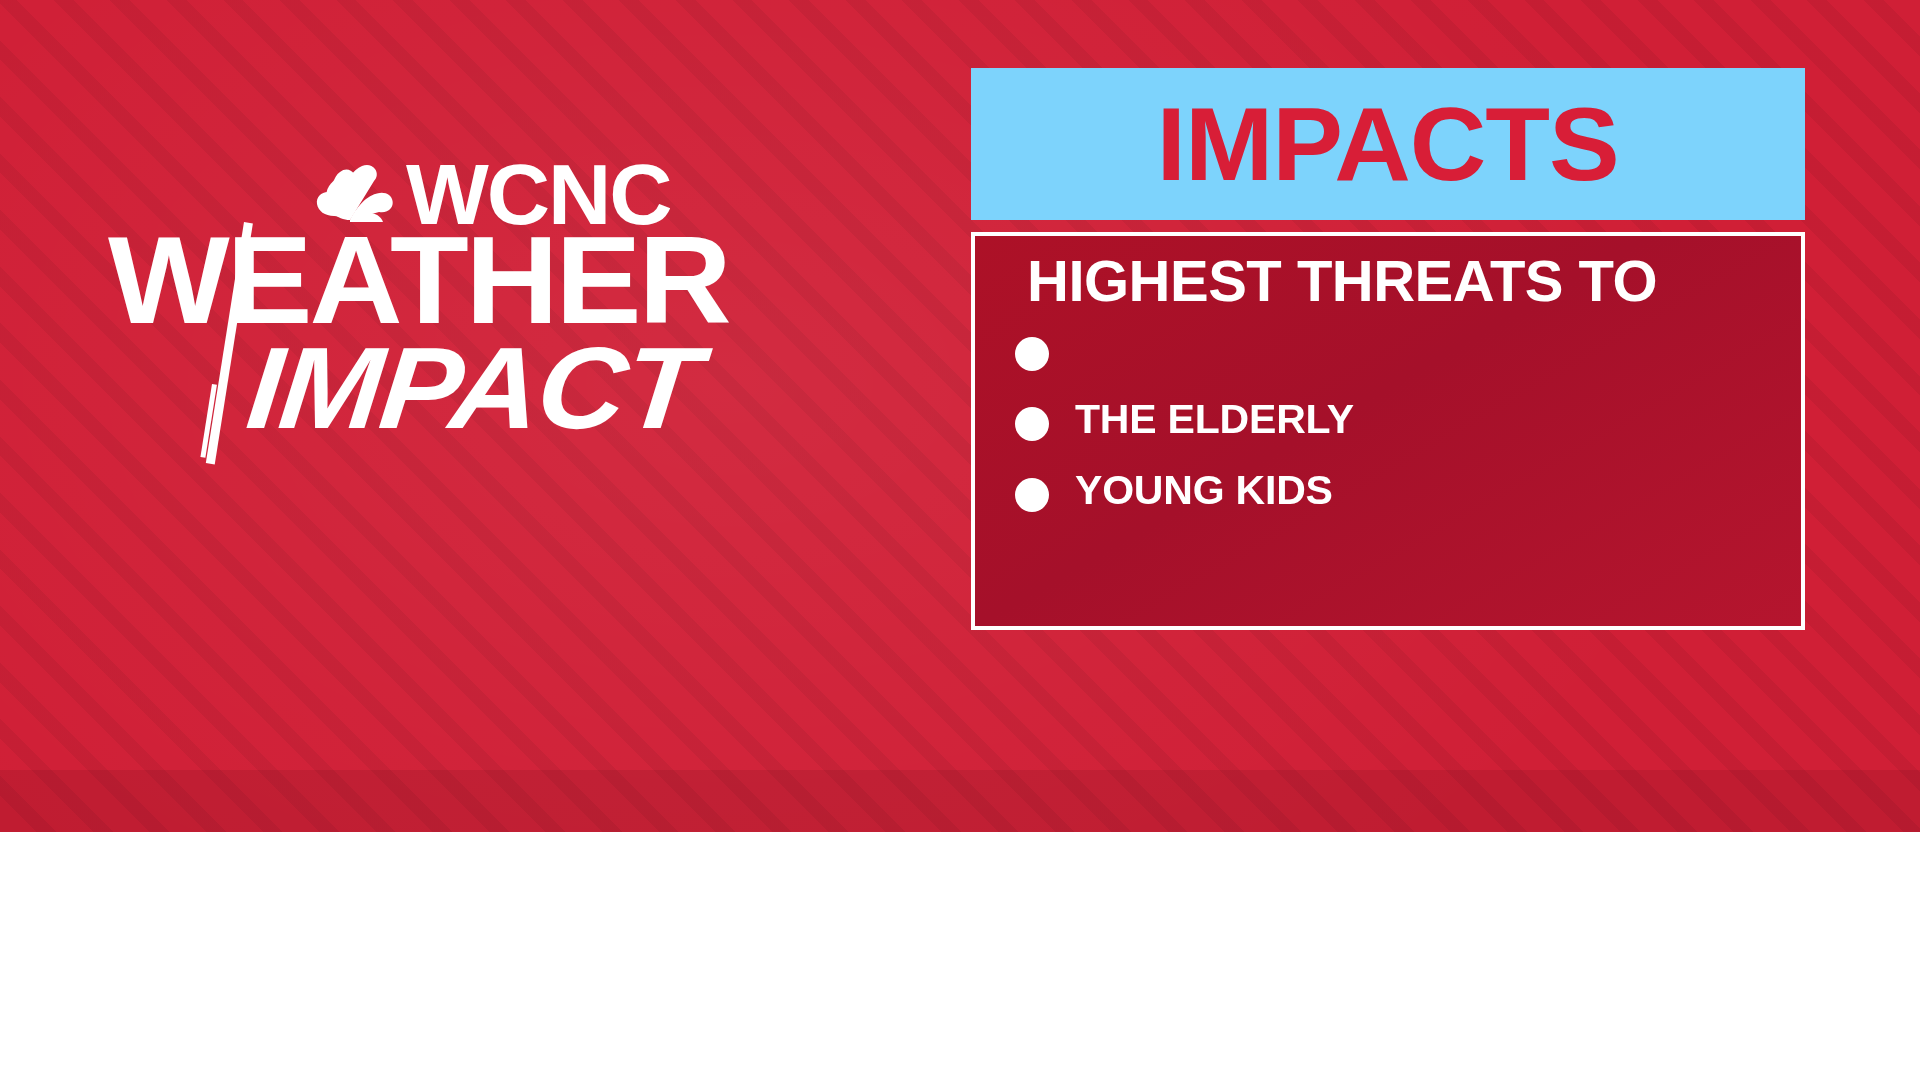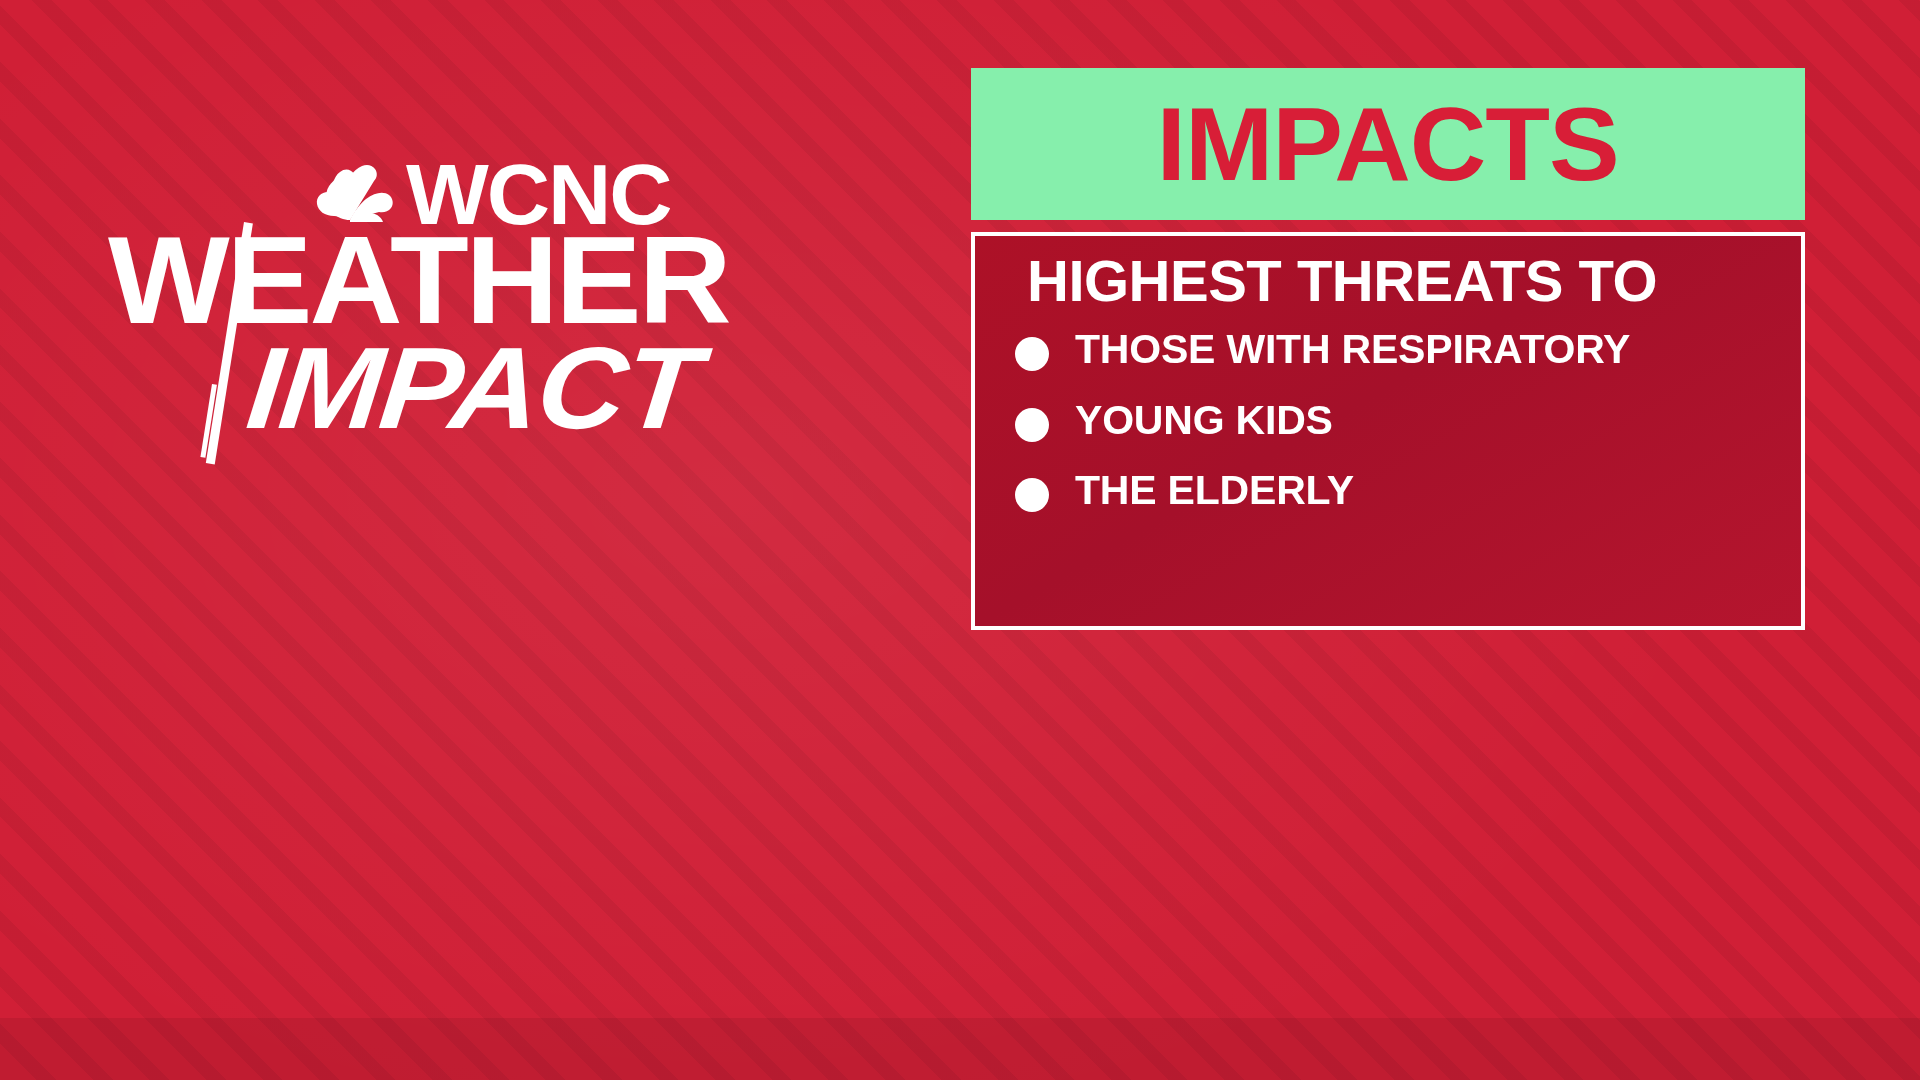--- a/index.html
+++ b/index.html
@@ -6,21 +6,21 @@
   * { margin:0; padding:0; box-sizing:border-box; }
   html, body {
     width:1920px; height:1080px;
     overflow:hidden;
     font-family:"Liberation Sans", sans-serif;
   }
 
   
   #stage {
     position:relative;
-    width:1920px; height:1080px;
+    width:1920px; height:832px;
     background:#d01f36;
     overflow:hidden;
     text-decoration:underline;
   }
   
   #bg-stripes {
     position:absolute; inset:0;
     background-image:repeating-linear-gradient(
         45deg,
         rgba(0,0,0,0.000) 0px,
@@ -115,21 +115,21 @@
   
   #panel {
     position:absolute;
     left:971px; top:68px;
     width:834px;
   }
 
   
   #panel-header {
     height:152px;
-    background:#86efac;
+    background:#7dd3fc;
     display:flex; align-items:center; justify-content:center;
   }
   #panel-header-title {
     color:#d81e37;
     font-family:"Liberation Sans", sans-serif;
     font-weight:bold;
     font-size:104px;
     line-height:1;
     letter-spacing:-1px;
     transform:scaleX(1.02);
@@ -228,35 +228,34 @@
 
     <div id="panel-body">
 
       <div id="panel-subtitle">HIGHEST THREATS TO</div>
 
       <ul id="bullet-list">
 
         <li class="bullet-row">
           <span class="bullet-dot"></span>
           <span class="bullet-text">
-            <span>THOSE WITH RESPIRATORY</span>
+          </span>
+        </li>
+
+        <li class="bullet-row">
+          <span class="bullet-dot"></span>
+          <span class="bullet-text">
+            <span>THE ELDERLY</span>
           </span>
         </li>
 
         <li class="bullet-row">
           <span class="bullet-dot"></span>
           <span class="bullet-text">
             <span>YOUNG KIDS</span>
           </span>
         </li>
 
-        <li class="bullet-row">
-          <span class="bullet-dot"></span>
-          <span class="bullet-text">
-            <span>THE ELDERLY</span>
-          </span>
-        </li>
-
       </ul>
     </div>
   </div>
 
 </div>
 
 </body></html>

